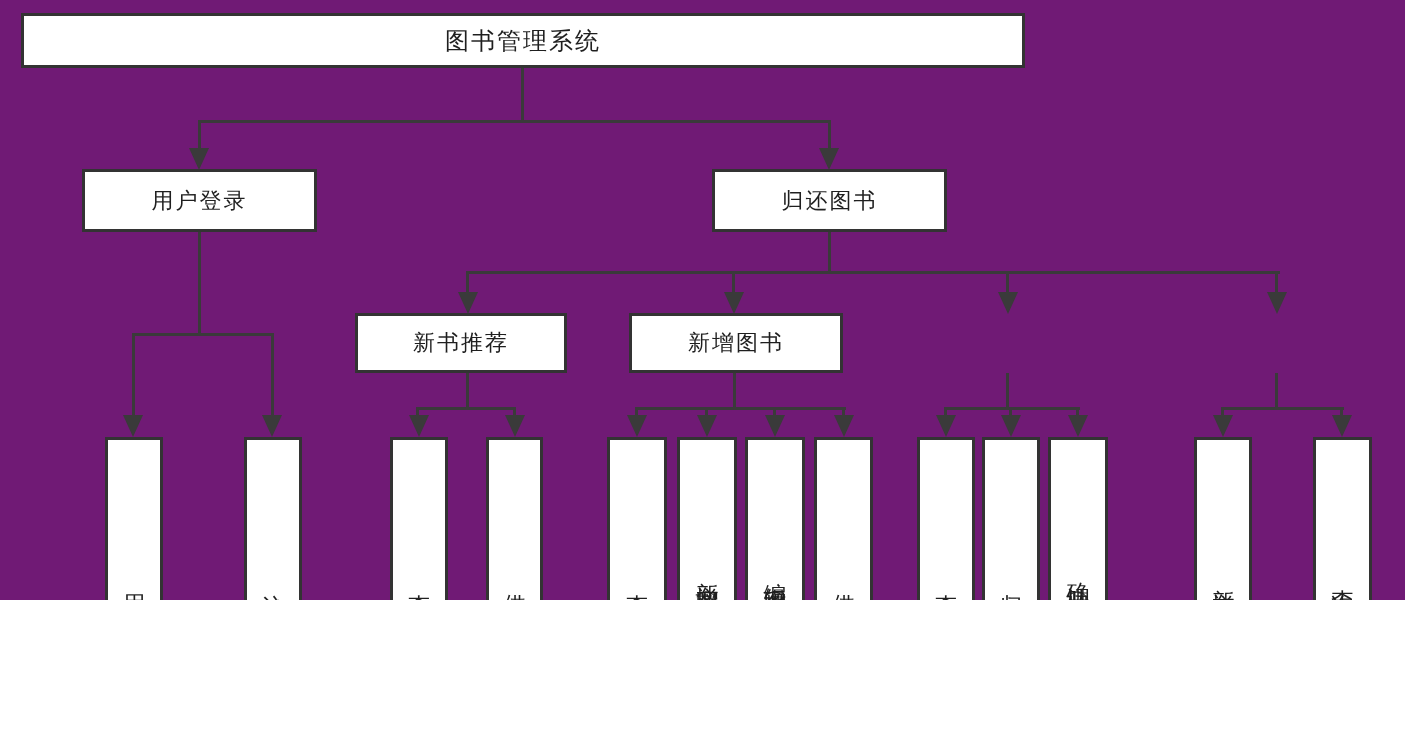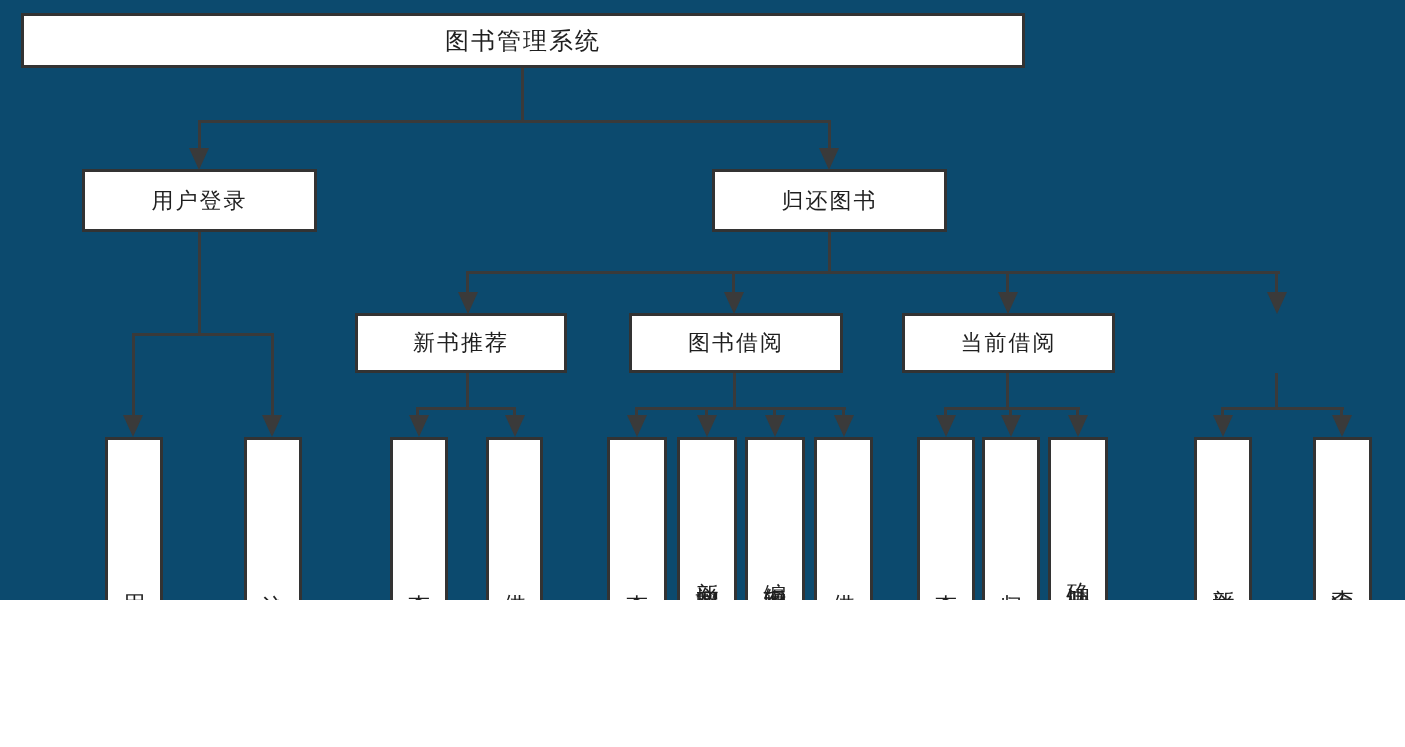--- a/index.html
+++ b/index.html
@@ -1,20 +1,20 @@
 <!DOCTYPE html>
 <html><head>
 <meta charset="utf-8">
 <style>
   html, body { margin: 0; padding: 0; background: #ffffff; }
   .canvas {
     position: relative;
     width: 1405px;
     height: 600px;
-    background: #0c4a6e;
+    background: #701a75;
     font-family: "Liberation Sans", "DejaVu Sans", sans-serif;
     color: #1f1f1f;
     overflow: hidden;
   }
   .box {
     position: absolute;
     box-sizing: border-box;
     background: #ffffff;
     border: 3px solid #333333;
     display: flex;
@@ -117,23 +117,22 @@
   <div class="arrow" style="left:1332px;top:415px"></div>
 
   <div class="box root" style="left:21px;top:13px;width:1004px;height:55px">图书管理系统</div>
 
   <div class="box" style="left:82px;top:169px;width:235px;height:63px">用户登录</div>
 
   <div class="box" style="left:712px;top:169px;width:235px;height:63px">归还图书</div>
 
   <div class="box" style="left:355px;top:313px;width:212px;height:60px">新书推荐</div>
 
-  <div class="box" style="left:629px;top:313px;width:214px;height:60px">图书借阅</div>
+  <div class="box" style="left:629px;top:313px;width:214px;height:60px">新增图书</div>
 
-  <div class="box" style="left:902px;top:313px;width:213px;height:60px">当前借阅</div>
 
 
   <div class="box leaf" style="left:105px;top:437px;width:58px;height:298px">用户登录</div>
   <div class="box leaf" style="left:244px;top:437px;width:58px;height:298px">注销登录</div>
 
   <div class="box leaf" style="left:390px;top:437px;width:58px;height:298px">查询图书</div>
   <div class="box leaf" style="left:486px;top:437px;width:57px;height:298px">借阅图书</div>
 
   <div class="box leaf" style="left:607px;top:437px;width:60px;height:298px">查询图书</div>
   <div class="box leaf" style="left:677px;top:437px;width:60px;height:298px">新增图书（管理员）</div>

